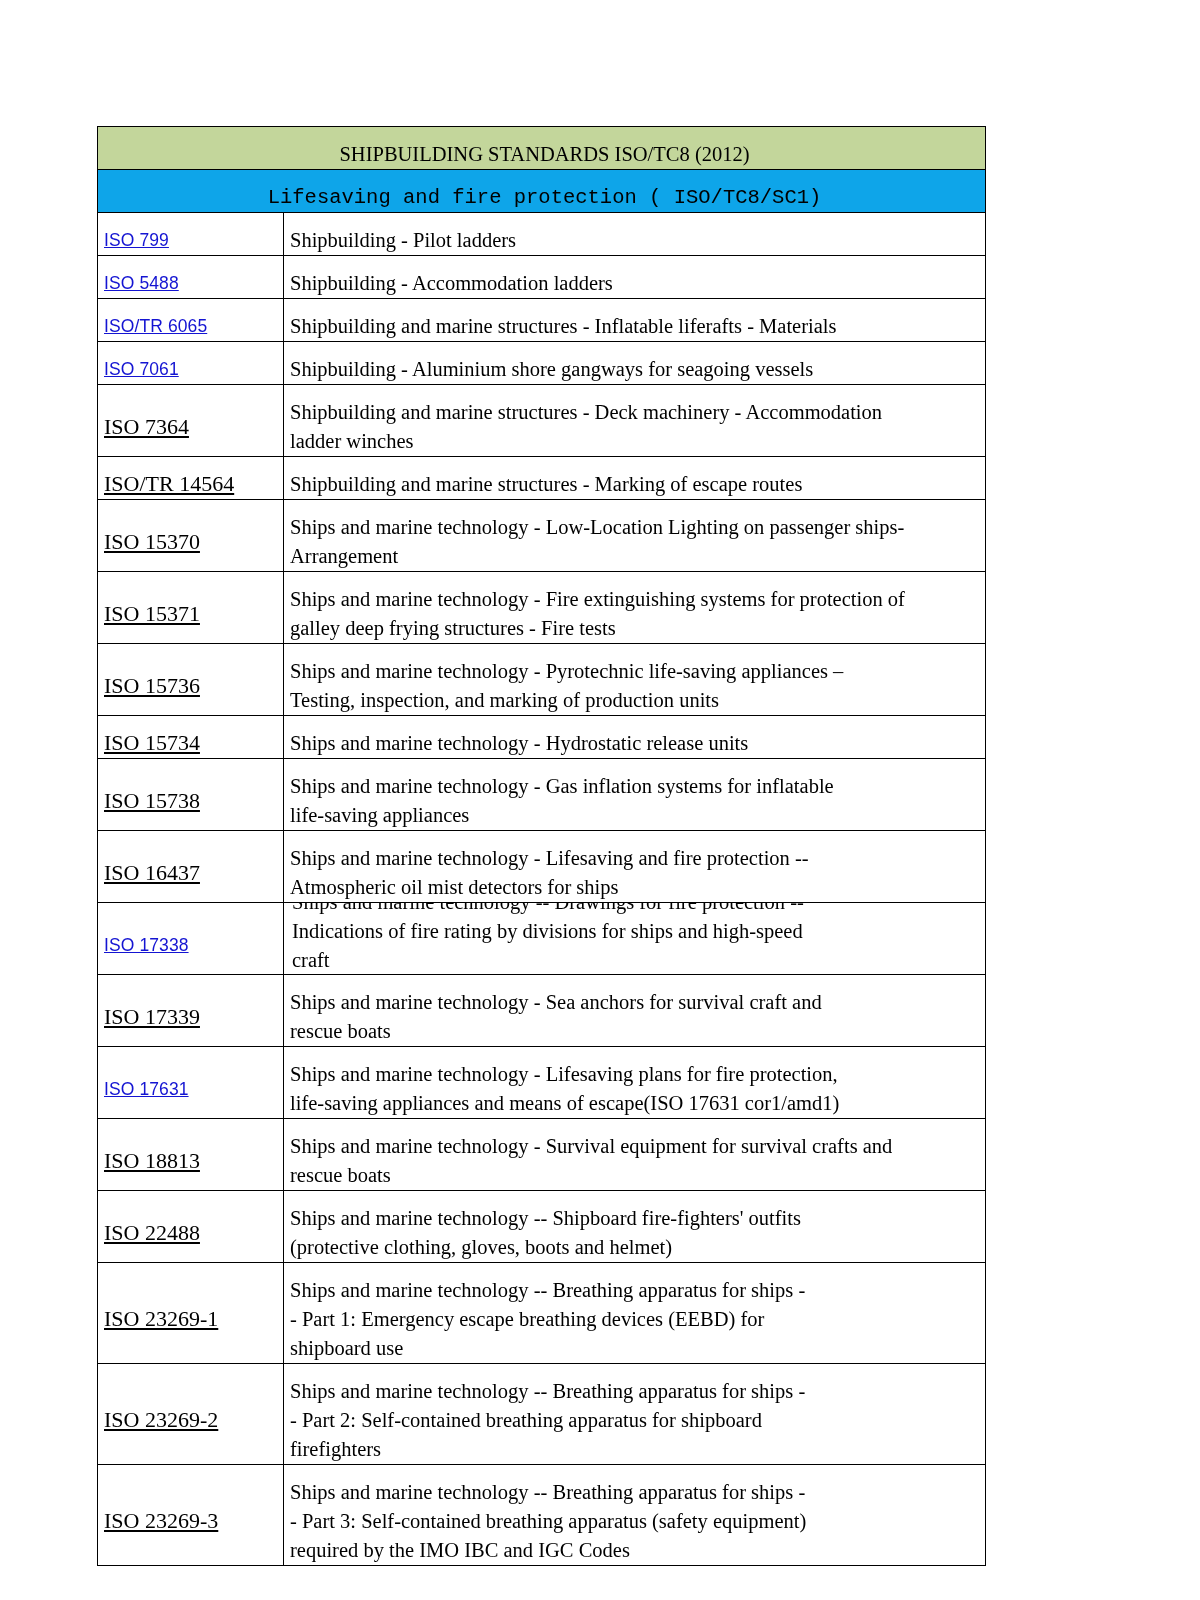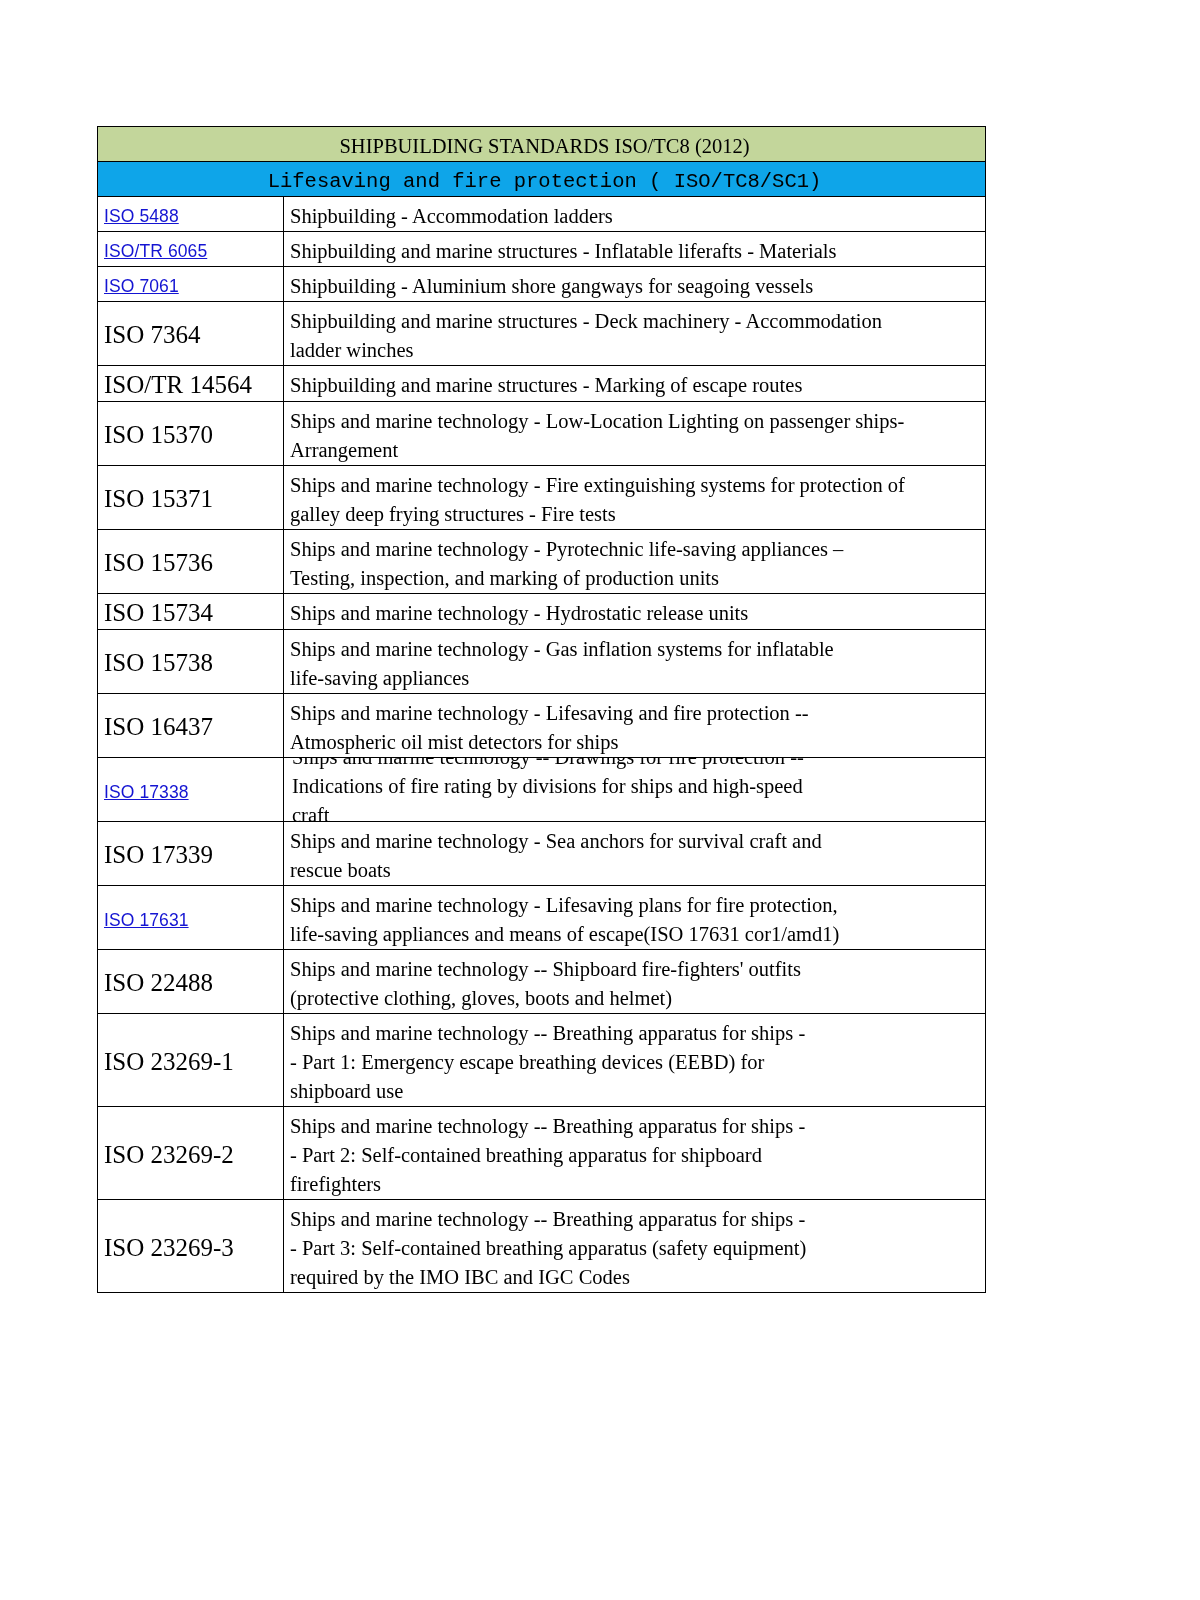--- a/index.html
+++ b/index.html
@@ -32,21 +32,21 @@
     border-collapse: collapse;
     table-layout: fixed;
     background: #ffffff;
   }
 
   #doc-table col.c-code { width: 186px; }
   #doc-table col.c-title { width: 702px; }
 
   #doc-table td {
     border: 1.6px solid #000000;
-    padding: 4px 0 0 6px;
+    padding: 12px 0 0 6px;
     vertical-align: middle;
     font-size: 20.5px;
     line-height: 29px;
     color: #000000;
     overflow: hidden;
   }
 
   td.title-cell {
     padding-left: 8px;
   }
@@ -77,22 +77,23 @@
   tr.clip td.title-cell .clip-inner {
     position: absolute;
     left: 8px;
     right: 2px;
     top: -15px;
     line-height: 29px;
   }
 
   .code {
     font-family: "Liberation Serif", serif;
-    font-size: 25px;
+    font-size: 22px;
     white-space: nowrap;
+    text-decoration: underline;
   }
   .link {
     font-family: "Liberation Sans", sans-serif;
     font-size: 17.5px;
     color: #1414d2;
     text-decoration: underline;
     white-space: nowrap;
     letter-spacing: 0.1px;
   }
 
@@ -108,20 +109,26 @@
       <col class="c-title">
     </colgroup>
     <tbody>
       <tr class="title-row green">
         <td colspan="2">SHIPBUILDING STANDARDS ISO/TC8 (2012)</td>
       </tr>
       <tr class="title-row purple">
         <td colspan="2">Lifesaving and fire protection ( ISO/TC8/SC1)</td>
       </tr>
 
+    <tr class="h1">
+          <td><span class="link">ISO 799</span></td>
+          <td class="title-cell">
+            <span class="ln">Shipbuilding - Pilot ladders</span>
+          </td>
+        </tr>
         <tr class="h1">
           <td><span class="link">ISO 5488</span></td>
           <td class="title-cell">
             <span class="ln">Shipbuilding - Accommodation ladders</span>
           </td>
         </tr>
         <tr class="h1">
           <td><span class="link">ISO/TR 6065</span></td>
           <td class="title-cell">
             <span class="ln">Shipbuilding and marine structures - Inflatable liferafts - Materials</span>
@@ -205,20 +212,27 @@
           </td>
         </tr>
         <tr class="h2">
           <td><span class="link">ISO 17631</span></td>
           <td class="title-cell">
             <span class="ln">Ships and marine technology - Lifesaving plans for fire protection,</span>
             <span class="ln">life-saving appliances and means of escape(ISO 17631 cor1/amd1)</span>
           </td>
         </tr>
         <tr class="h2">
+          <td><span class="code">ISO 18813</span></td>
+          <td class="title-cell">
+            <span class="ln">Ships and marine technology - Survival equipment for survival crafts and</span>
+            <span class="ln">rescue boats</span>
+          </td>
+        </tr>
+        <tr class="h2">
           <td><span class="code">ISO 22488</span></td>
           <td class="title-cell">
             <span class="ln">Ships and marine technology -- Shipboard fire-fighters' outfits</span>
             <span class="ln">(protective clothing, gloves, boots and helmet)</span>
           </td>
         </tr>
         <tr class="h3">
           <td><span class="code">ISO 23269-1</span></td>
           <td class="title-cell">
             <span class="ln">Ships and marine technology -- Breathing apparatus for ships -</span>

